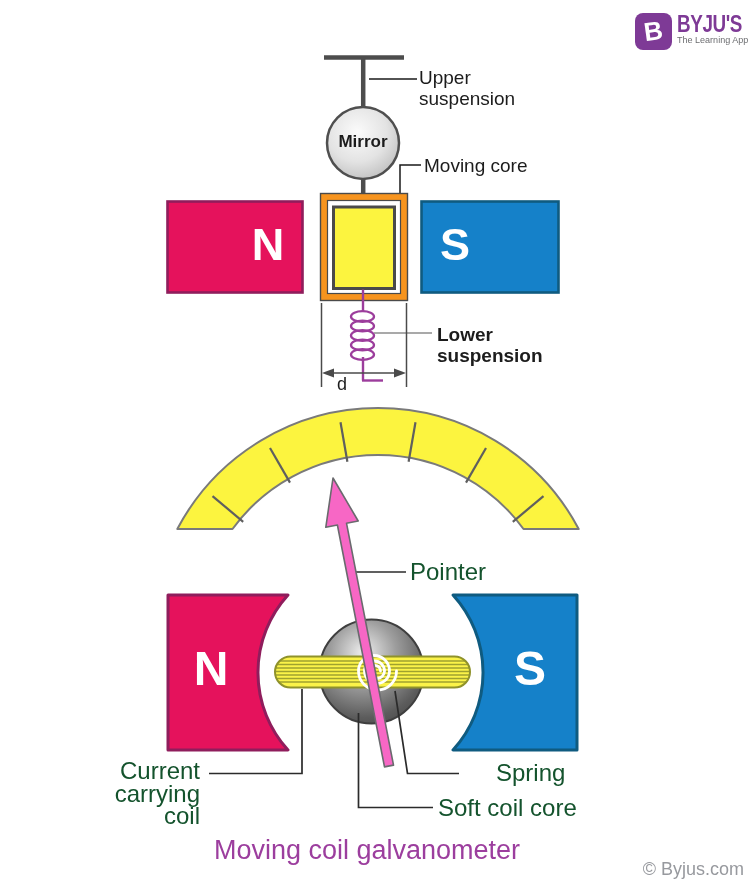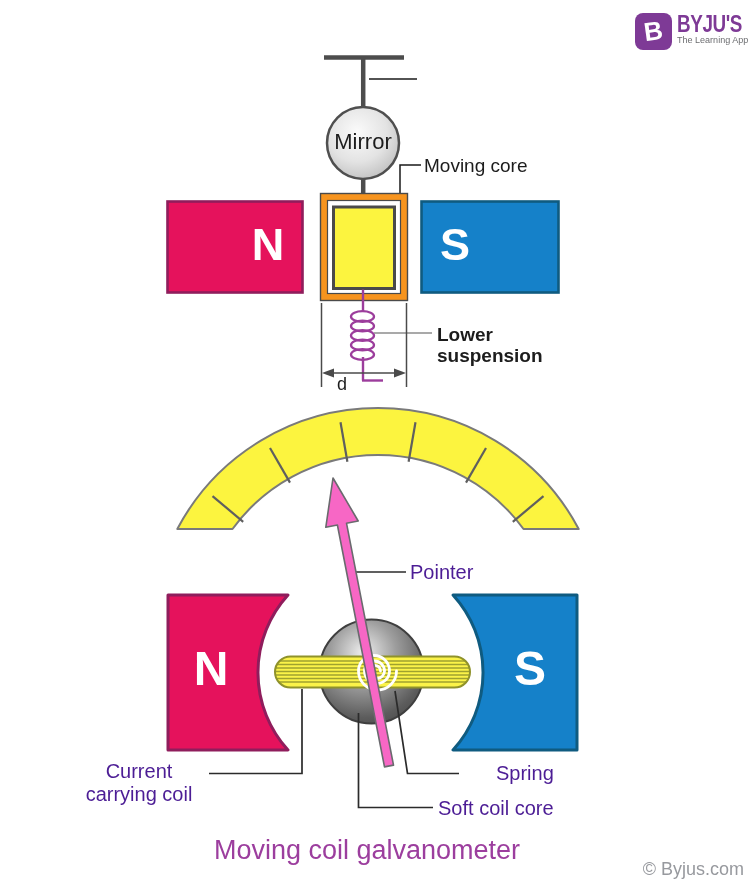--- a/index.html
+++ b/index.html
@@ -2,25 +2,25 @@
 <html><head>
 <meta charset="utf-8">
 <style>
   html,body{margin:0;padding:0;background:#fff;}
   .canvas{
     position:relative;width:750px;height:886px;background:#ffffff;
     font-family:"Liberation Sans",sans-serif;overflow:hidden;
   }
   .canvas svg.art{position:absolute;left:0;top:0;}
   .lbl{position:absolute;color:#1c1c1c;font-size:19px;line-height:20.5px;white-space:normal;}
-  .lbl20{position:absolute;color:#4c1d95;font-size:20px;line-height:22.5px;}
+  .lbl20{position:absolute;color:#14532d;font-size:24px;line-height:22.5px;}
   .mag-letter{position:absolute;color:#ffffff;font-weight:bold;transform:translate(-50%,-54%);white-space:nowrap;}
   .mag-upper{font-size:45px;}
   .mag-lower{font-size:48px;}
-  .mirror-lbl{position:absolute;left:363px;top:142px;font-size:22px;font-weight:normal;color:#1c1c1c;transform:translate(-50%,-50%);}
+  .mirror-lbl{position:absolute;left:363px;top:142px;font-size:17px;font-weight:bold;color:#1c1c1c;transform:translate(-50%,-50%);}
   .d-lbl{position:absolute;left:342px;top:384px;font-size:18px;color:#1c1c1c;transform:translate(-50%,-50%);}
   .caption{position:absolute;left:0;top:835px;width:734px;text-align:center;font-size:27px;color:#9C3E9E;}
   .copyright{position:absolute;right:6px;top:859px;font-size:18px;color:#97999E;}
   .logo{position:absolute;left:635px;top:13px;display:flex;align-items:flex-start;}
   .logo-badge{width:37px;height:37px;background:#7E3A96;border-radius:8px;display:flex;align-items:center;justify-content:center;}
   .logo-badge span{color:#fff;font-weight:bold;font-size:26px;transform:rotate(-8deg);}
   .logo-text{margin-left:5px;padding-top:1px;}
   .logo-brand{color:#7E3A96;font-weight:bold;font-size:23px;line-height:21px;letter-spacing:-0.5px;transform:scaleX(0.82);transform-origin:left;}
   .logo-tagline{color:#6D6E71;font-size:9.5px;line-height:10px;transform:scaleX(0.95);transform-origin:left;}
   .wrap104{width:104px;}
@@ -127,29 +127,30 @@
   <div class="logo">
     <div class="logo-badge">
       <span>B</span>
     </div>
     <div class="logo-text">
       <div class="logo-brand">BYJU'S</div>
       <div class="logo-tagline">The Learning App</div>
     </div>
   </div>
 
+  <div class="lbl wrap104" style="left:419px;top:68px;">Upper suspension</div>
   <div class="mirror-lbl">Mirror</div>
   <div class="lbl" style="left:424px;top:156px;white-space:nowrap;">Moving core</div>
   <div class="mag-letter mag-upper" style="left:268px;top:247px;">N</div>
   <div class="mag-letter mag-upper" style="left:455px;top:247px;">S</div>
   <div class="lbl wrap104" style="left:437px;top:325px;font-weight:bold;">Lower suspension</div>
   <div class="d-lbl">d</div>
 
   <div class="lbl20" style="left:410px;top:561px;white-space:nowrap;">Pointer</div>
   <div class="mag-letter mag-lower" style="left:211px;top:671px;">N</div>
   <div class="mag-letter mag-lower" style="left:530px;top:671px;">S</div>
-  <div class="lbl20 ccc" style="left:78px;top:760px;text-align:center;">Current carrying coil</div>
+  <div class="lbl20 ccc" style="left:78px;top:760px;">Current carrying coil</div>
   <div class="lbl20" style="left:464px;top:762px;white-space:nowrap;margin-left:32px;">Spring</div>
   <div class="lbl20" style="left:438px;top:797px;white-space:nowrap;">Soft coil core</div>
 
   <div class="caption">Moving coil galvanometer</div>
   <div class="copyright">© Byjus.com</div>
 </div>
 
 </body></html>

